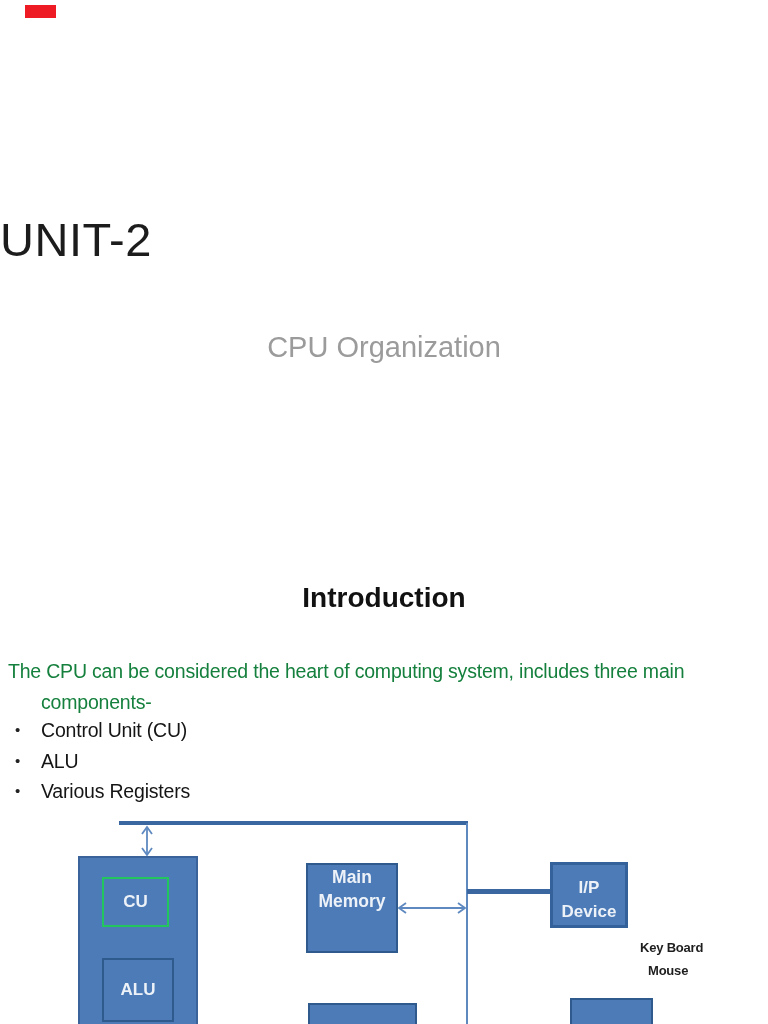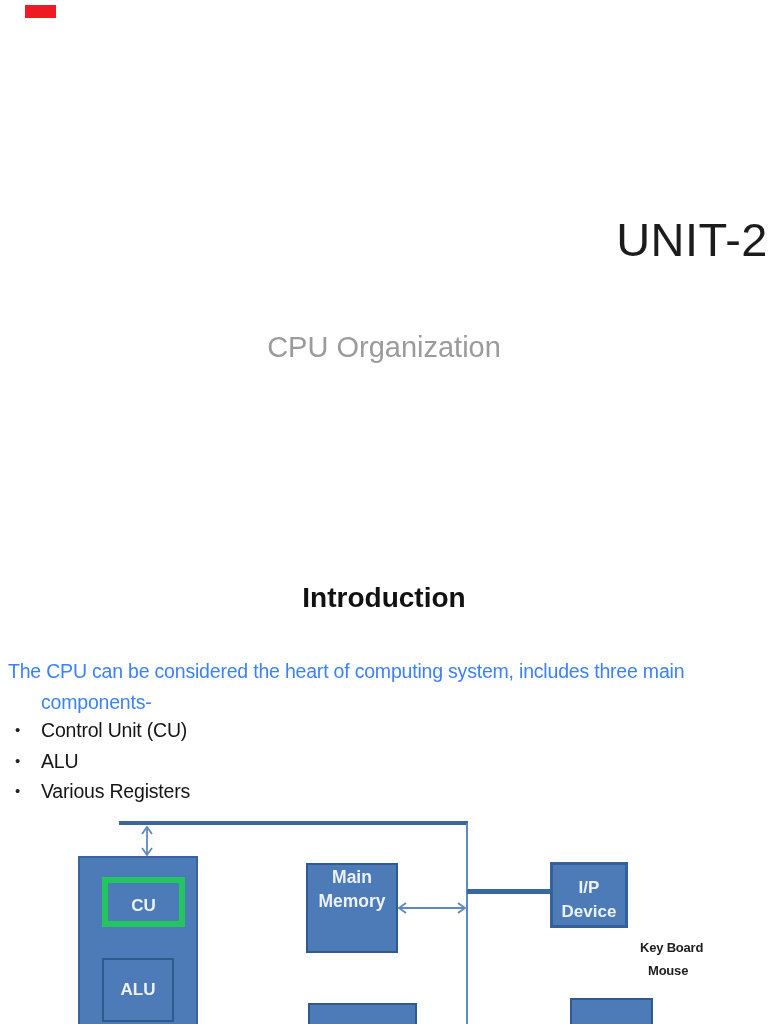--- a/index.html
+++ b/index.html
@@ -5,36 +5,36 @@
   html,body{margin:0;padding:0;background:#ffffff;}
   #page{
     position:relative;width:768px;height:1024px;background:#ffffff;
     overflow:hidden;font-family:"Liberation Sans",sans-serif;color:#1a1a1a;
   }
   
   .red-mark{position:absolute;left:25px;top:5px;width:31px;height:13px;background:#ee1b24;}
 
   
   .slide-title{
-    position:absolute;left:0;top:212px;width:768px;text-align:right;
+    position:absolute;left:0;top:212px;width:768px;text-align:left;
     font-size:47px;font-weight:400;color:#1c1c1c;letter-spacing:0.5px;
   }
   .slide-subtitle{
     position:absolute;left:0;top:331px;width:768px;text-align:center;
     font-size:29px;font-weight:400;color:#9b9b9b;
   }
 
   
   .intro-heading{
     position:absolute;left:0;top:582px;width:768px;text-align:center;
     font-size:28px;font-weight:700;color:#111;
   }
   .intro-para{
     position:absolute;left:8px;top:656px;width:710px;
-    font-size:19.5px;line-height:30.5px;letter-spacing:-0.2px;color:#3b82f6;
+    font-size:19.5px;line-height:30.5px;letter-spacing:-0.2px;color:#15803d;
   }
   .intro-para .line2{padding-left:33px;}
   .bullet-list{
     position:absolute;left:8px;top:715px;width:700px;
     font-size:19.5px;letter-spacing:-0.2px;color:#151515;
     list-style:none;margin:0;padding:0;
   }
   .bullet-list li{position:relative;height:30.7px;line-height:30.7px;padding-left:33px;}
   .bullet-list li .dot{
     position:absolute;left:7px;top:0;font-size:15px;color:#222;
@@ -43,21 +43,21 @@
   
   .bus{position:absolute;left:119px;top:821px;width:349px;height:4px;background:#3b67a1;}
   .vline{position:absolute;left:466px;top:823px;width:2px;height:201px;background:#5e89c0;}
   .connector{position:absolute;left:467px;top:889px;width:84px;height:5px;background:#3b67a1;}
 
   .dbox{
     position:absolute;background:#4c7bb7;box-sizing:border-box;
     color:#edf2f8;font-weight:700;text-align:center;
   }
   .cpu-outer{left:78px;top:856px;width:120px;height:175px;border:2px solid #39639a;}
-  .cu-box{left:102px;top:877px;width:83px;height:50px;border:6px solid #22c55e;
+  .cu-box{left:102px;top:877px;width:67px;height:50px;border:2px solid #22c55e;
           font-size:17px;line-height:46px;}
   .alu-box{left:102px;top:958px;width:72px;height:64px;border:2px solid #2e5a8e;
           font-size:17px;line-height:60px;}
   .mm-box{left:306px;top:863px;width:92px;height:90px;border:2px solid #2e5a8e;
           font-size:17.5px;line-height:24px;}
   .ip-box{left:550px;top:862px;width:78px;height:66px;border:3px solid #35619b;
           font-size:17px;line-height:24px;padding-top:11px;}
   .bc-box{left:308px;top:1003px;width:109px;height:40px;border:2px solid #2e5a8e;}
   .br-box{left:570px;top:998px;width:83px;height:45px;border:2px solid #2e5a8e;}
 

